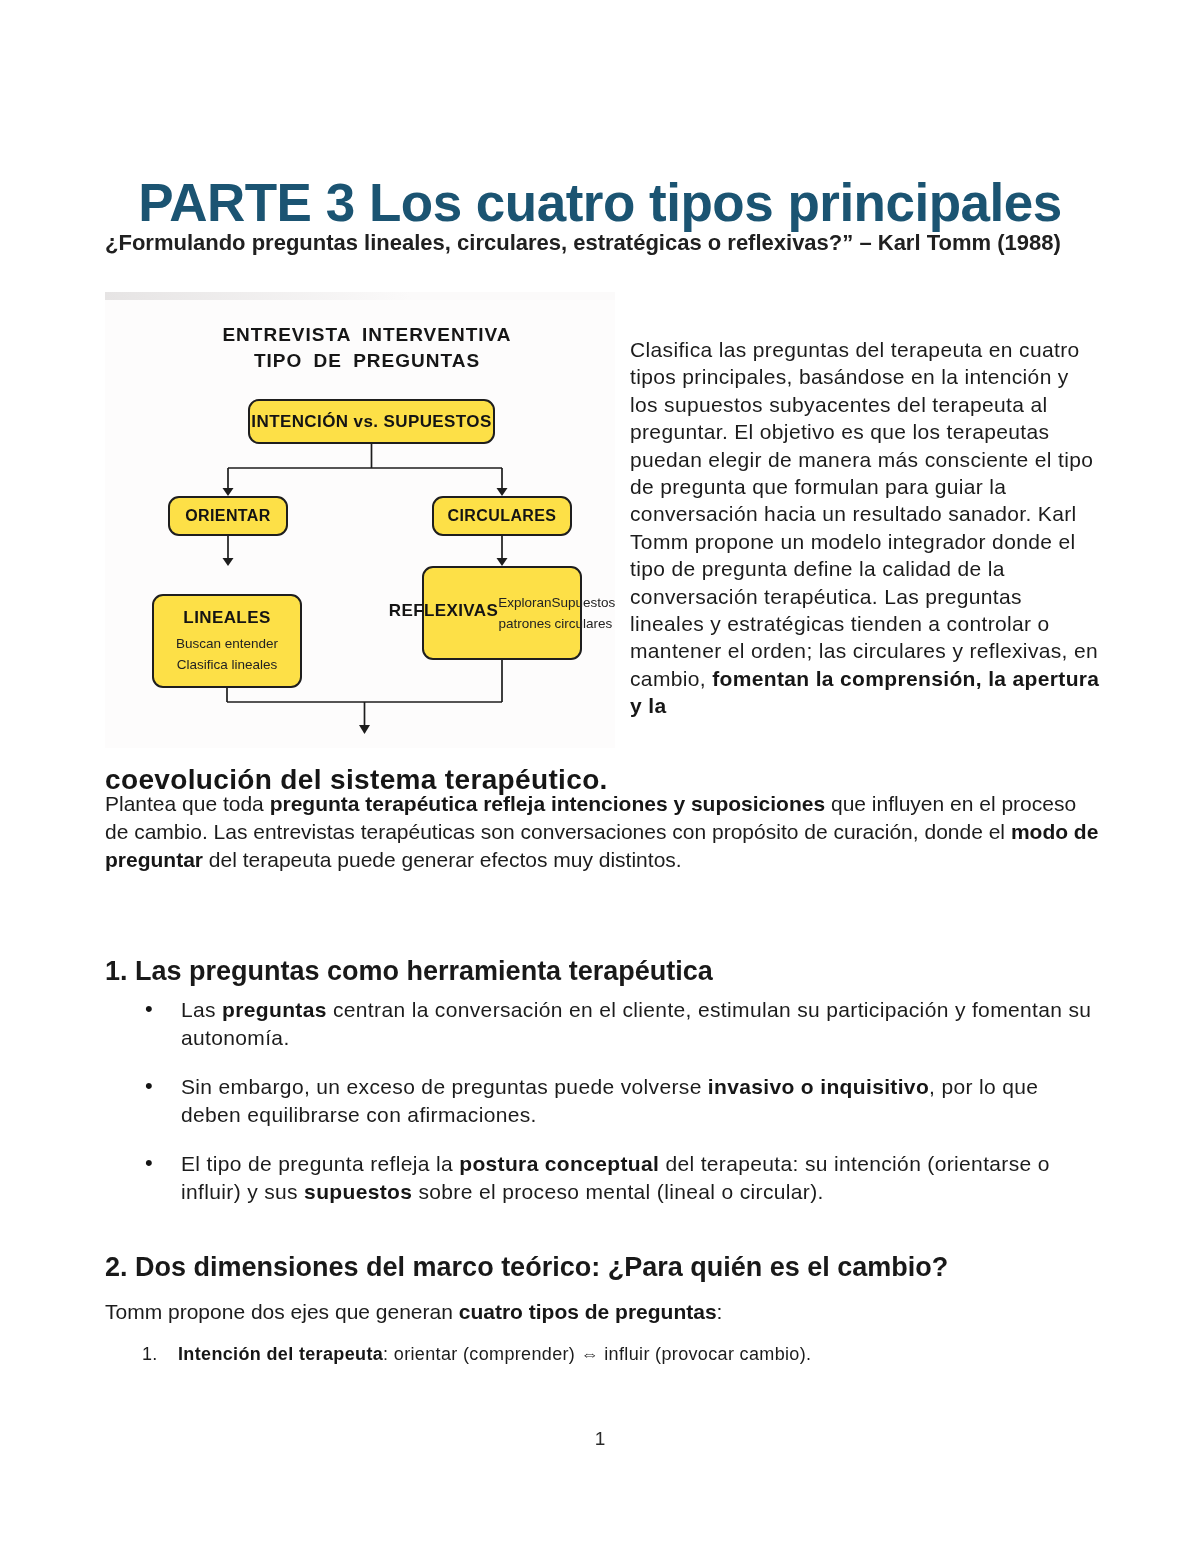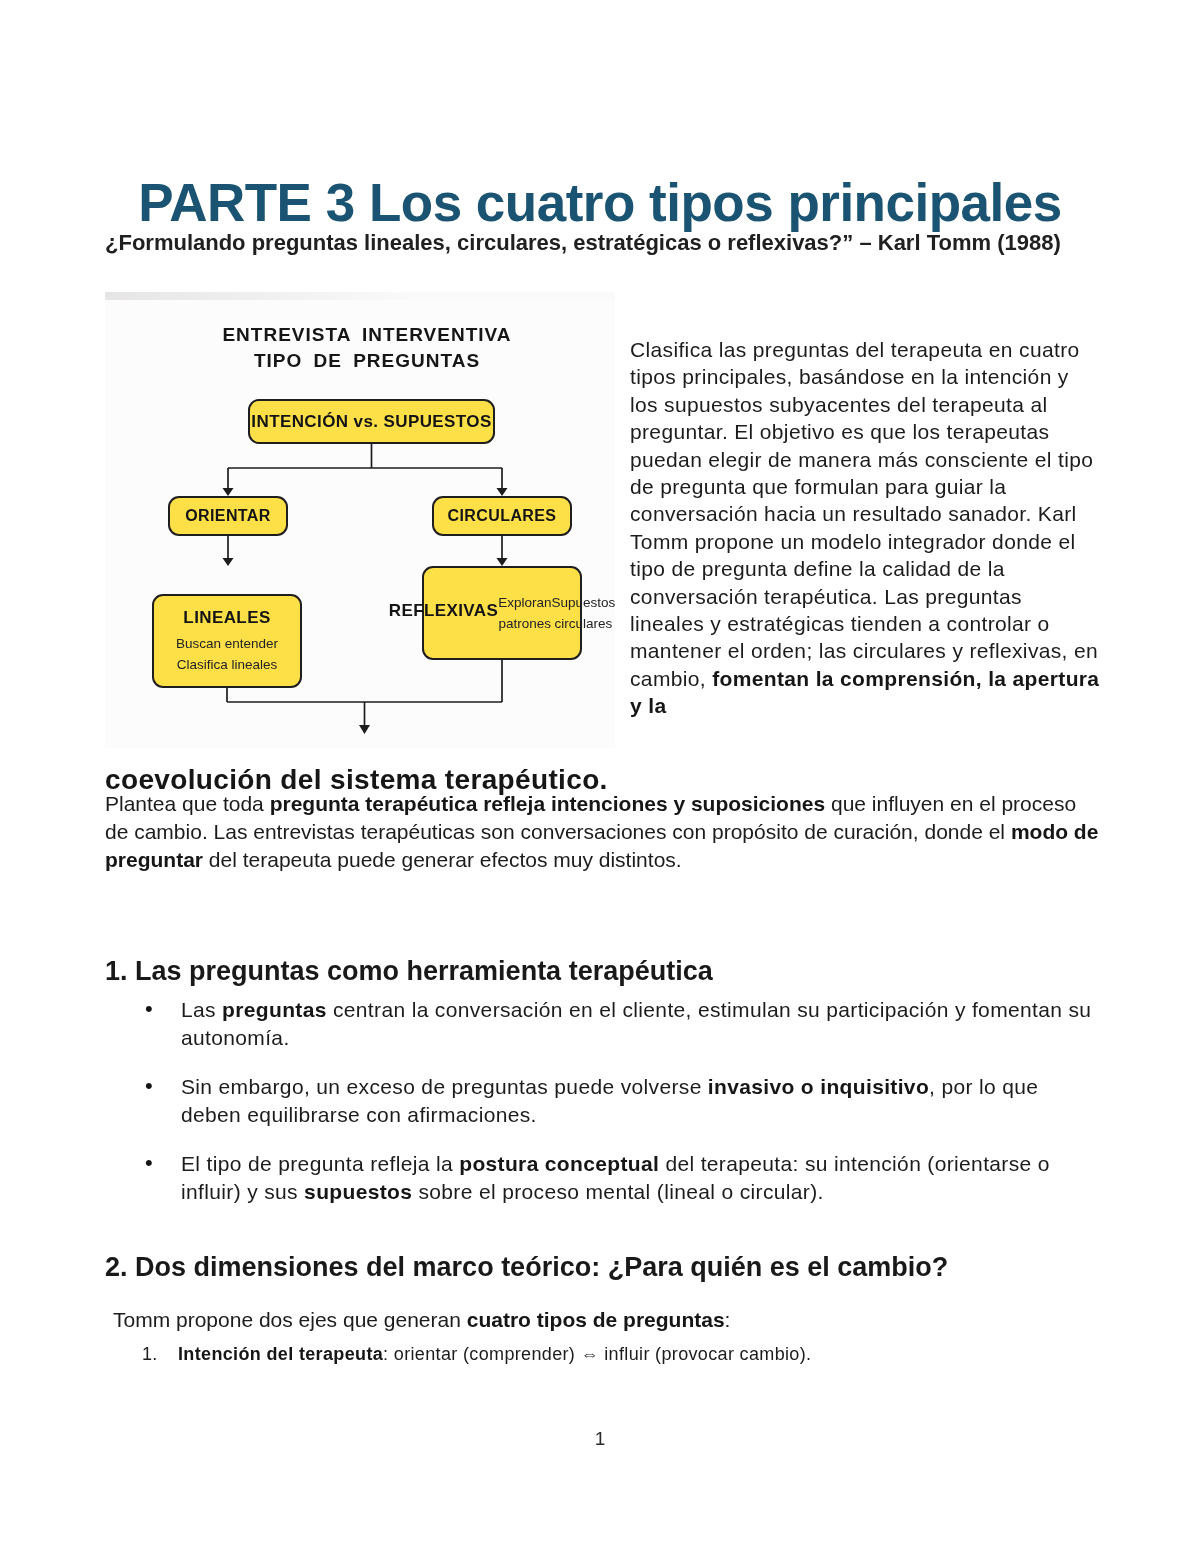--- a/index.html
+++ b/index.html
@@ -76,21 +76,21 @@
     margin:8px;padding:0;list-style:none;
     font-size:21px;line-height:27.5px;
   }
   .bullets li{position:relative;padding-left:36px;margin-bottom:22px;}
   .bullets li::before{
     content:"\2022";position:absolute;left:0;top:-1px;
     font-size:22px;color:#141414;
   }
   .lead{
     position:absolute;left:105px;top:1298px;width:1000px;
-    margin:8px;font-size:21px;line-height:27px;
+    margin:0;font-size:21px;line-height:27px;
   }
   .numbered{
     position:absolute;left:142px;top:1341px;width:950px;
     font-size:18px;line-height:27px;
   }
   .numbered .num{display:inline-block;width:36px;}
   .pageno{
     position:absolute;left:0;right:0;top:1428px;
     text-align:center;font-size:19px;color:#2a2a2a;
   }

